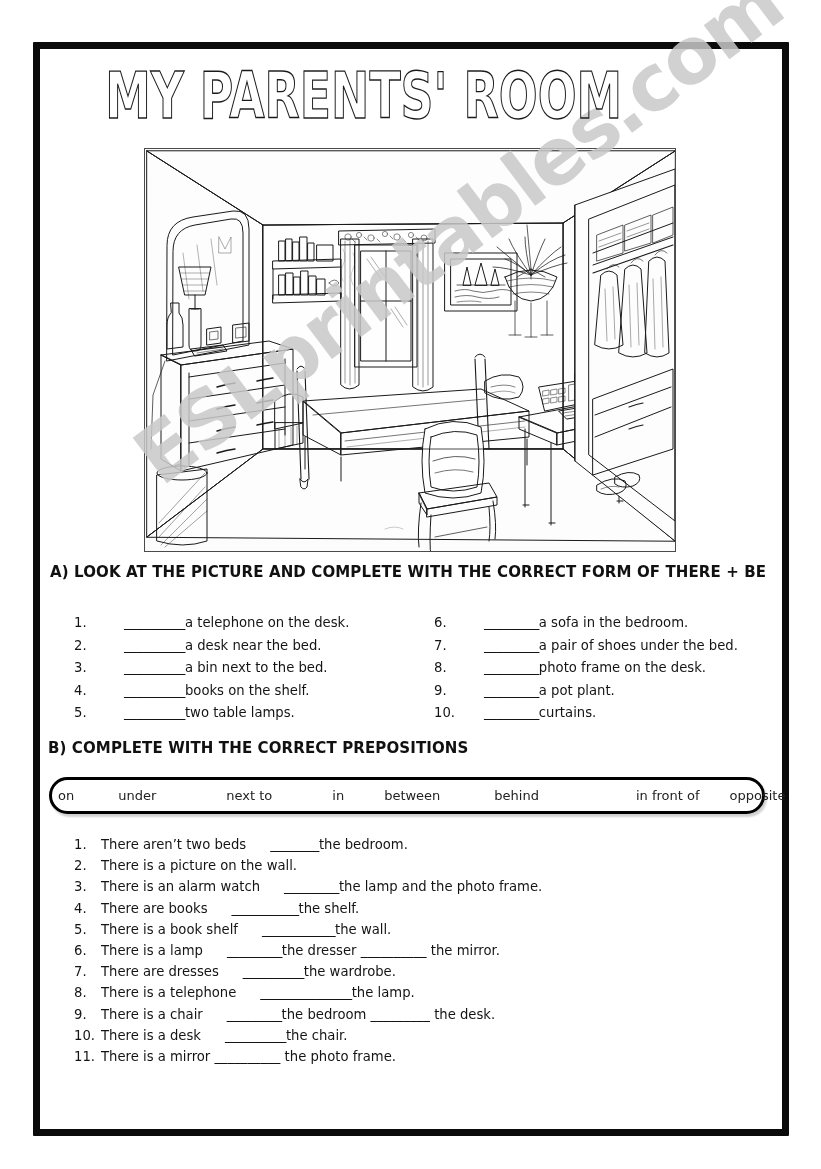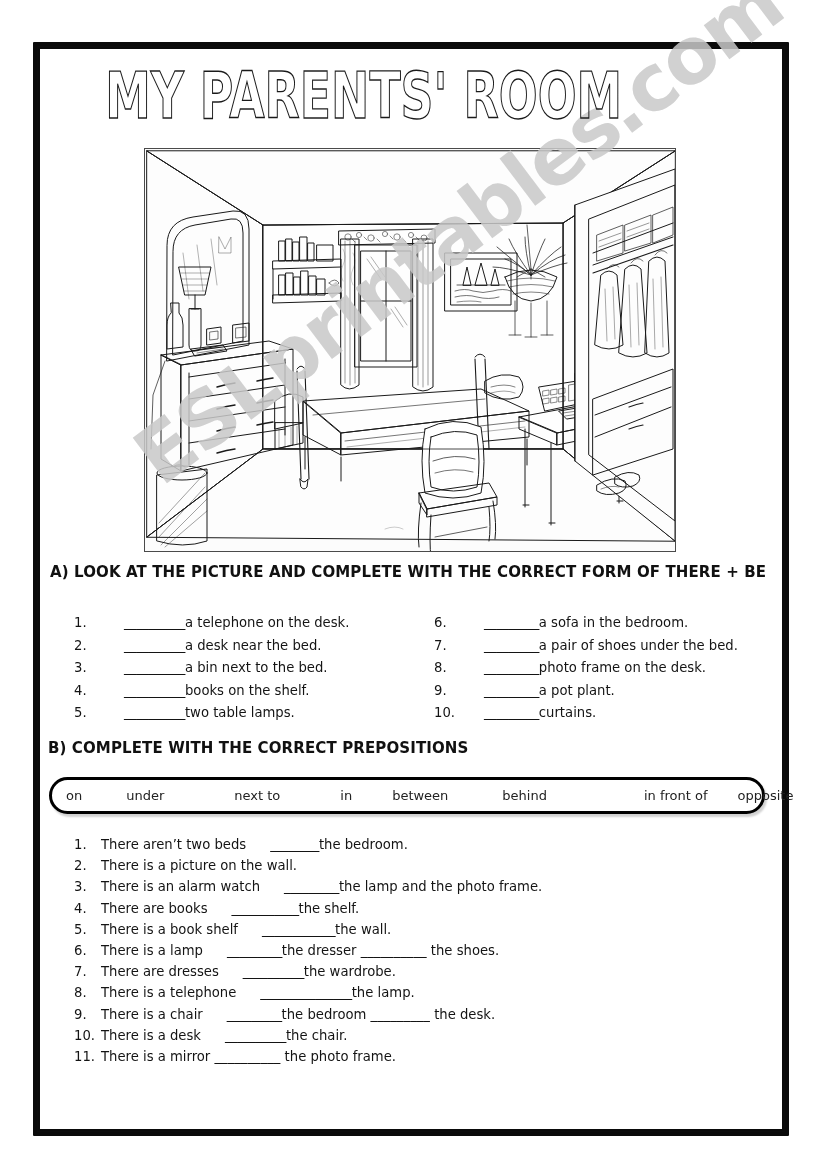--- a/index.html
+++ b/index.html
@@ -145,21 +145,21 @@
     background: #fff;
     box-shadow: 2px 3px 2px rgba(0,0,0,.18);
     z-index: 6;
     display: flex;
     align-items: center;
   }
   #wordbank .wb-inner {
     display: flex;
     align-items: center;
     width: 100%;
-    padding: 0 14px;
+    padding: 0 6px;
     box-sizing: border-box;
     font-family: "DejaVu Sans", sans-serif;
     font-size: 13px;
     color: #222;
   }
   #wordbank .wb-word { white-space: nowrap; }
   #wordbank .wb-word.w0 { margin-right: 44px; }
   #wordbank .wb-word.w1 { margin-right: 70px; }
   #wordbank .wb-word.w2 { margin-right: 60px; }
   #wordbank .wb-word.w3 { margin-right: 24px; }
@@ -481,21 +481,21 @@
     <div class="ex-row">
       <span class="ex-num">5.</span>
       <span>There is a book shelf </span>
       <span class="blank">____________</span>
       <span> the wall.</span>
     </div>
     <div class="ex-row">
       <span class="ex-num">6.</span>
       <span>There is a lamp </span>
       <span class="blank">_________</span>
-      <span>the dresser __________ the shoes.</span>
+      <span>the dresser __________ the mirror.</span>
     </div>
     <div class="ex-row">
       <span class="ex-num">7.</span>
       <span>There are dresses </span>
       <span class="blank">__________</span>
       <span> the wardrobe.</span>
     </div>
     <div class="ex-row">
       <span class="ex-num">8.</span>
       <span>There is a telephone </span>

